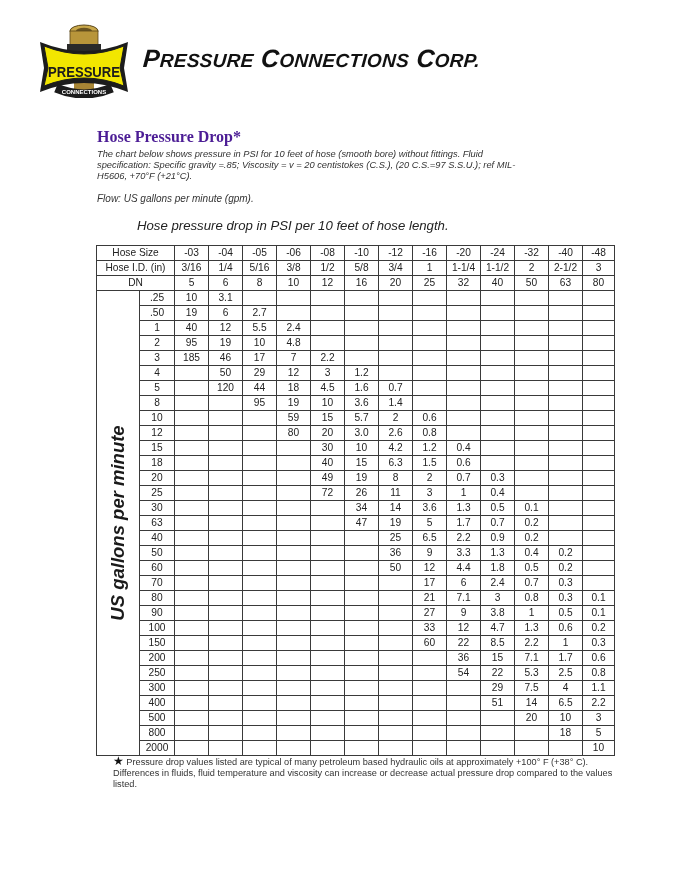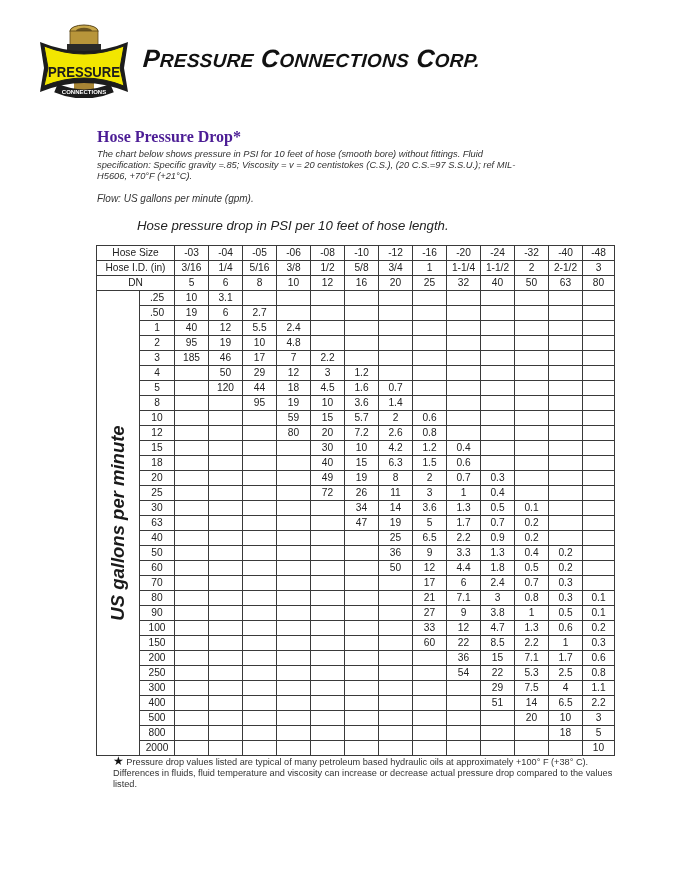--- a/index.html
+++ b/index.html
@@ -273,21 +273,21 @@
         <td></td>
         <td></td>
       </tr>
       <tr>
         <td class="gpm">12</td>
         <td></td>
         <td></td>
         <td></td>
         <td>80</td>
         <td>20</td>
-        <td>7.2</td>
+        <td>3.0</td>
         <td>2.6</td>
         <td>0.8</td>
         <td></td>
         <td></td>
         <td></td>
         <td></td>
         <td></td>
       </tr>
       <tr>
         <td class="gpm">15</td>

